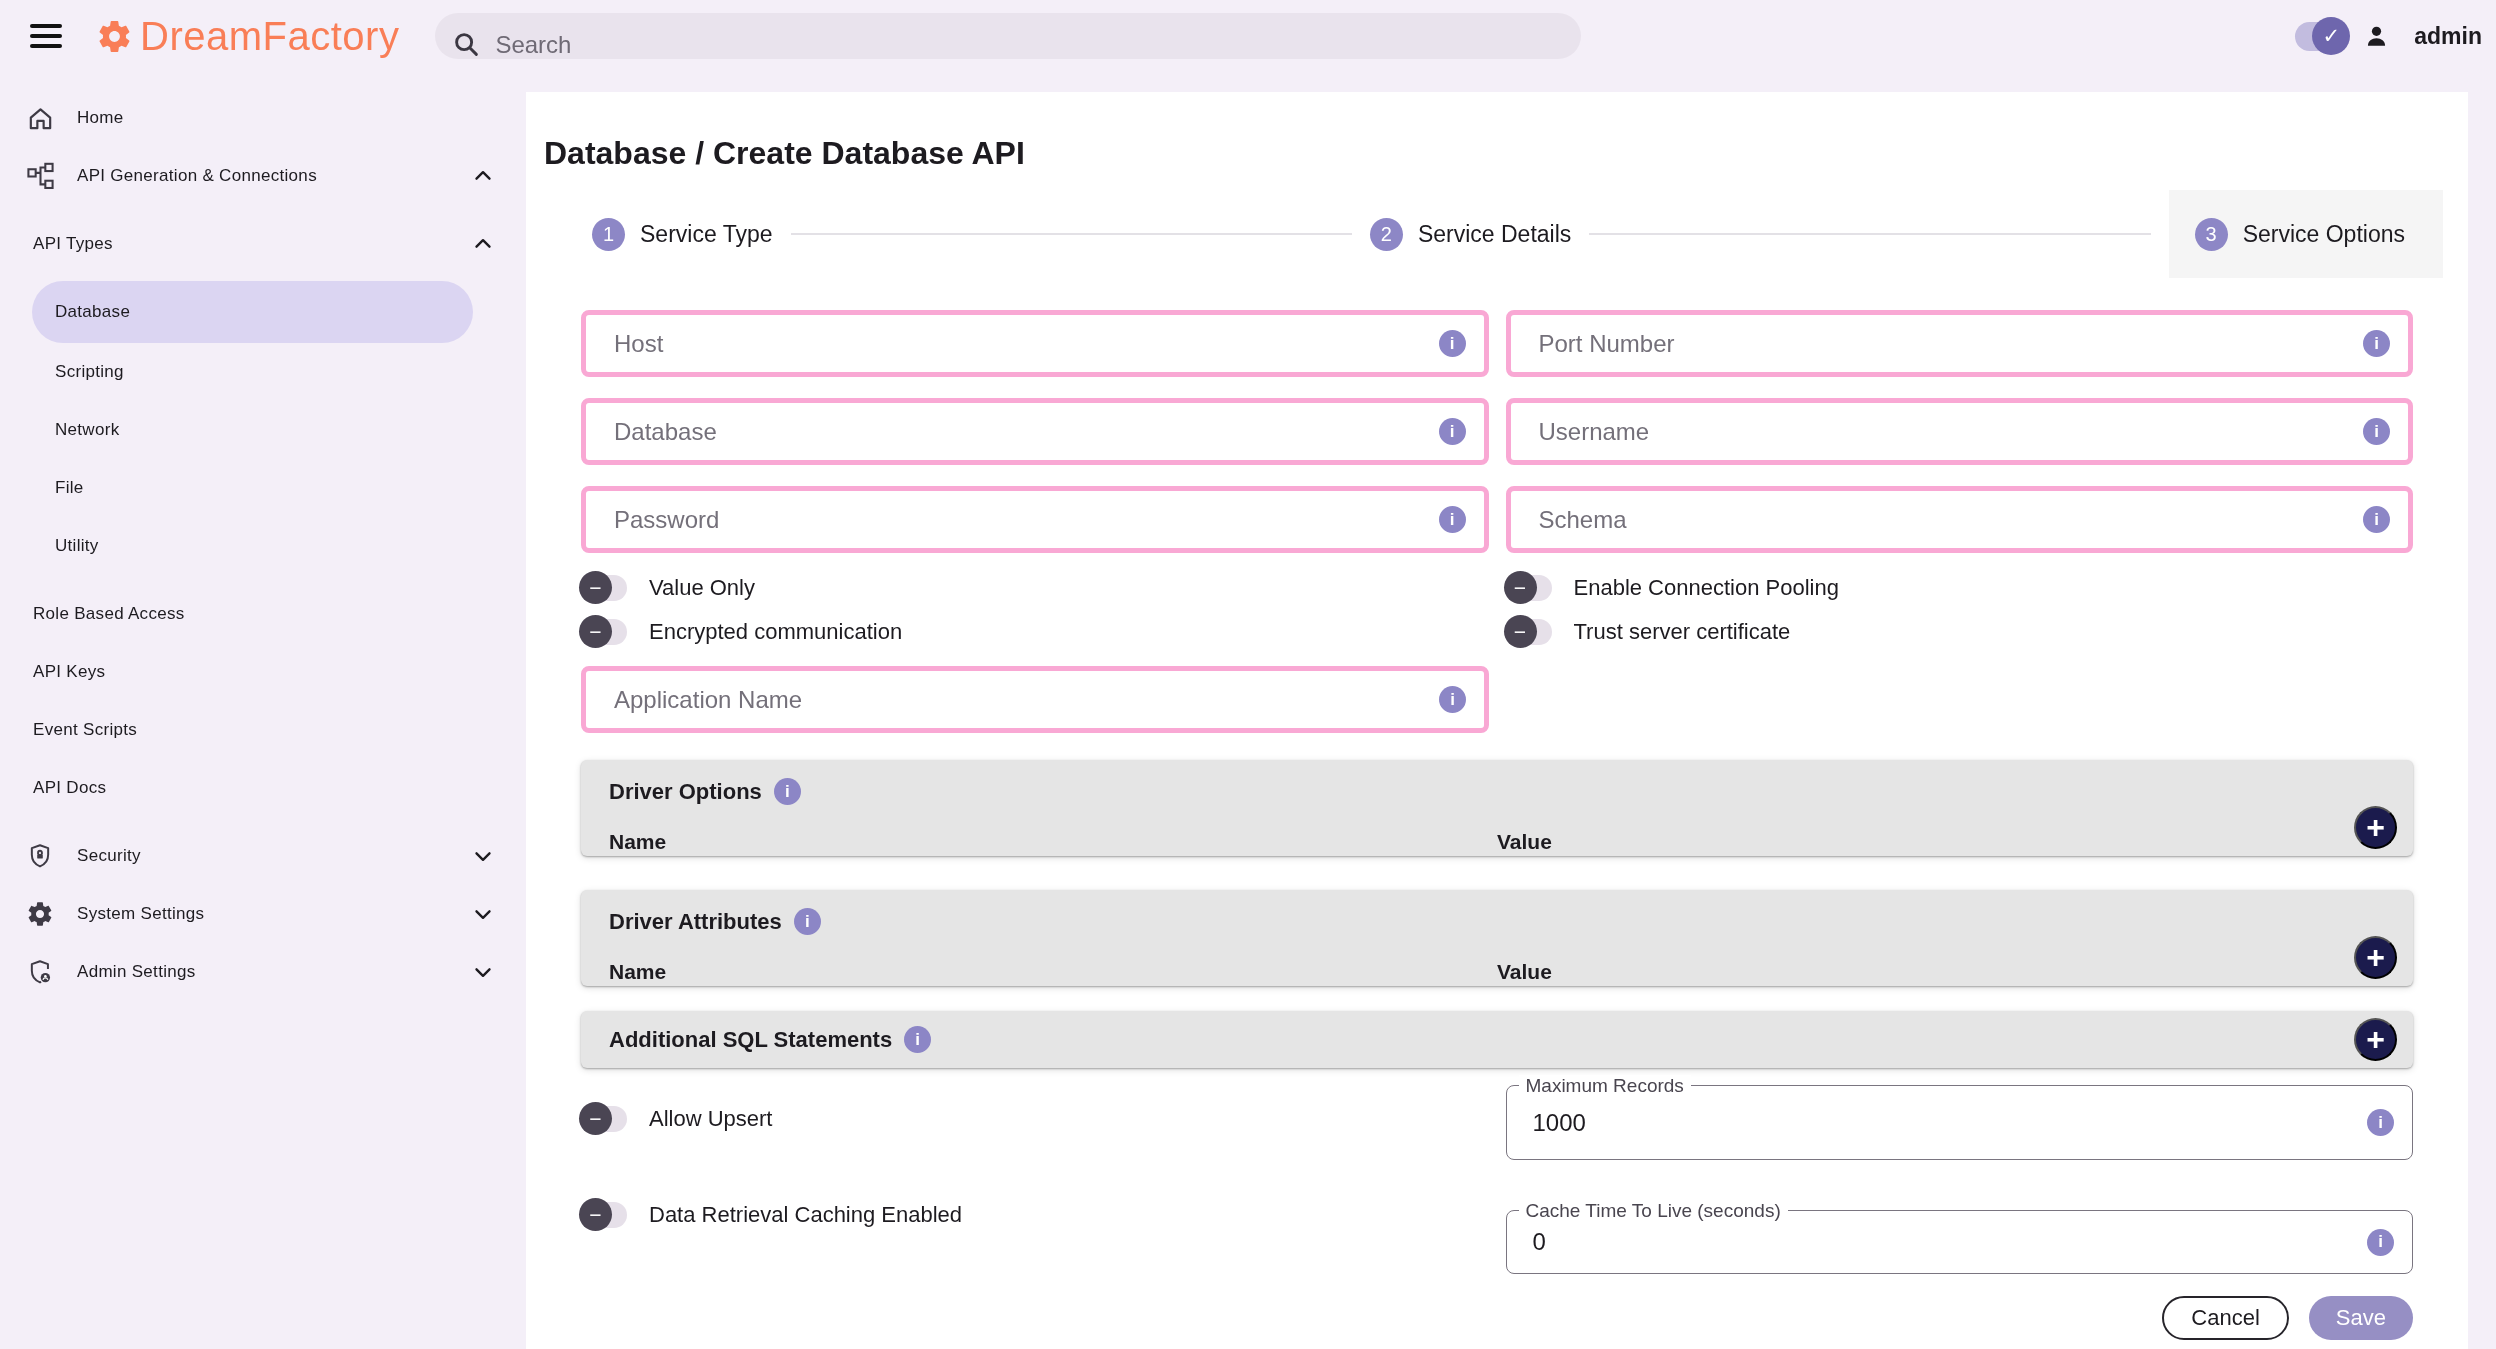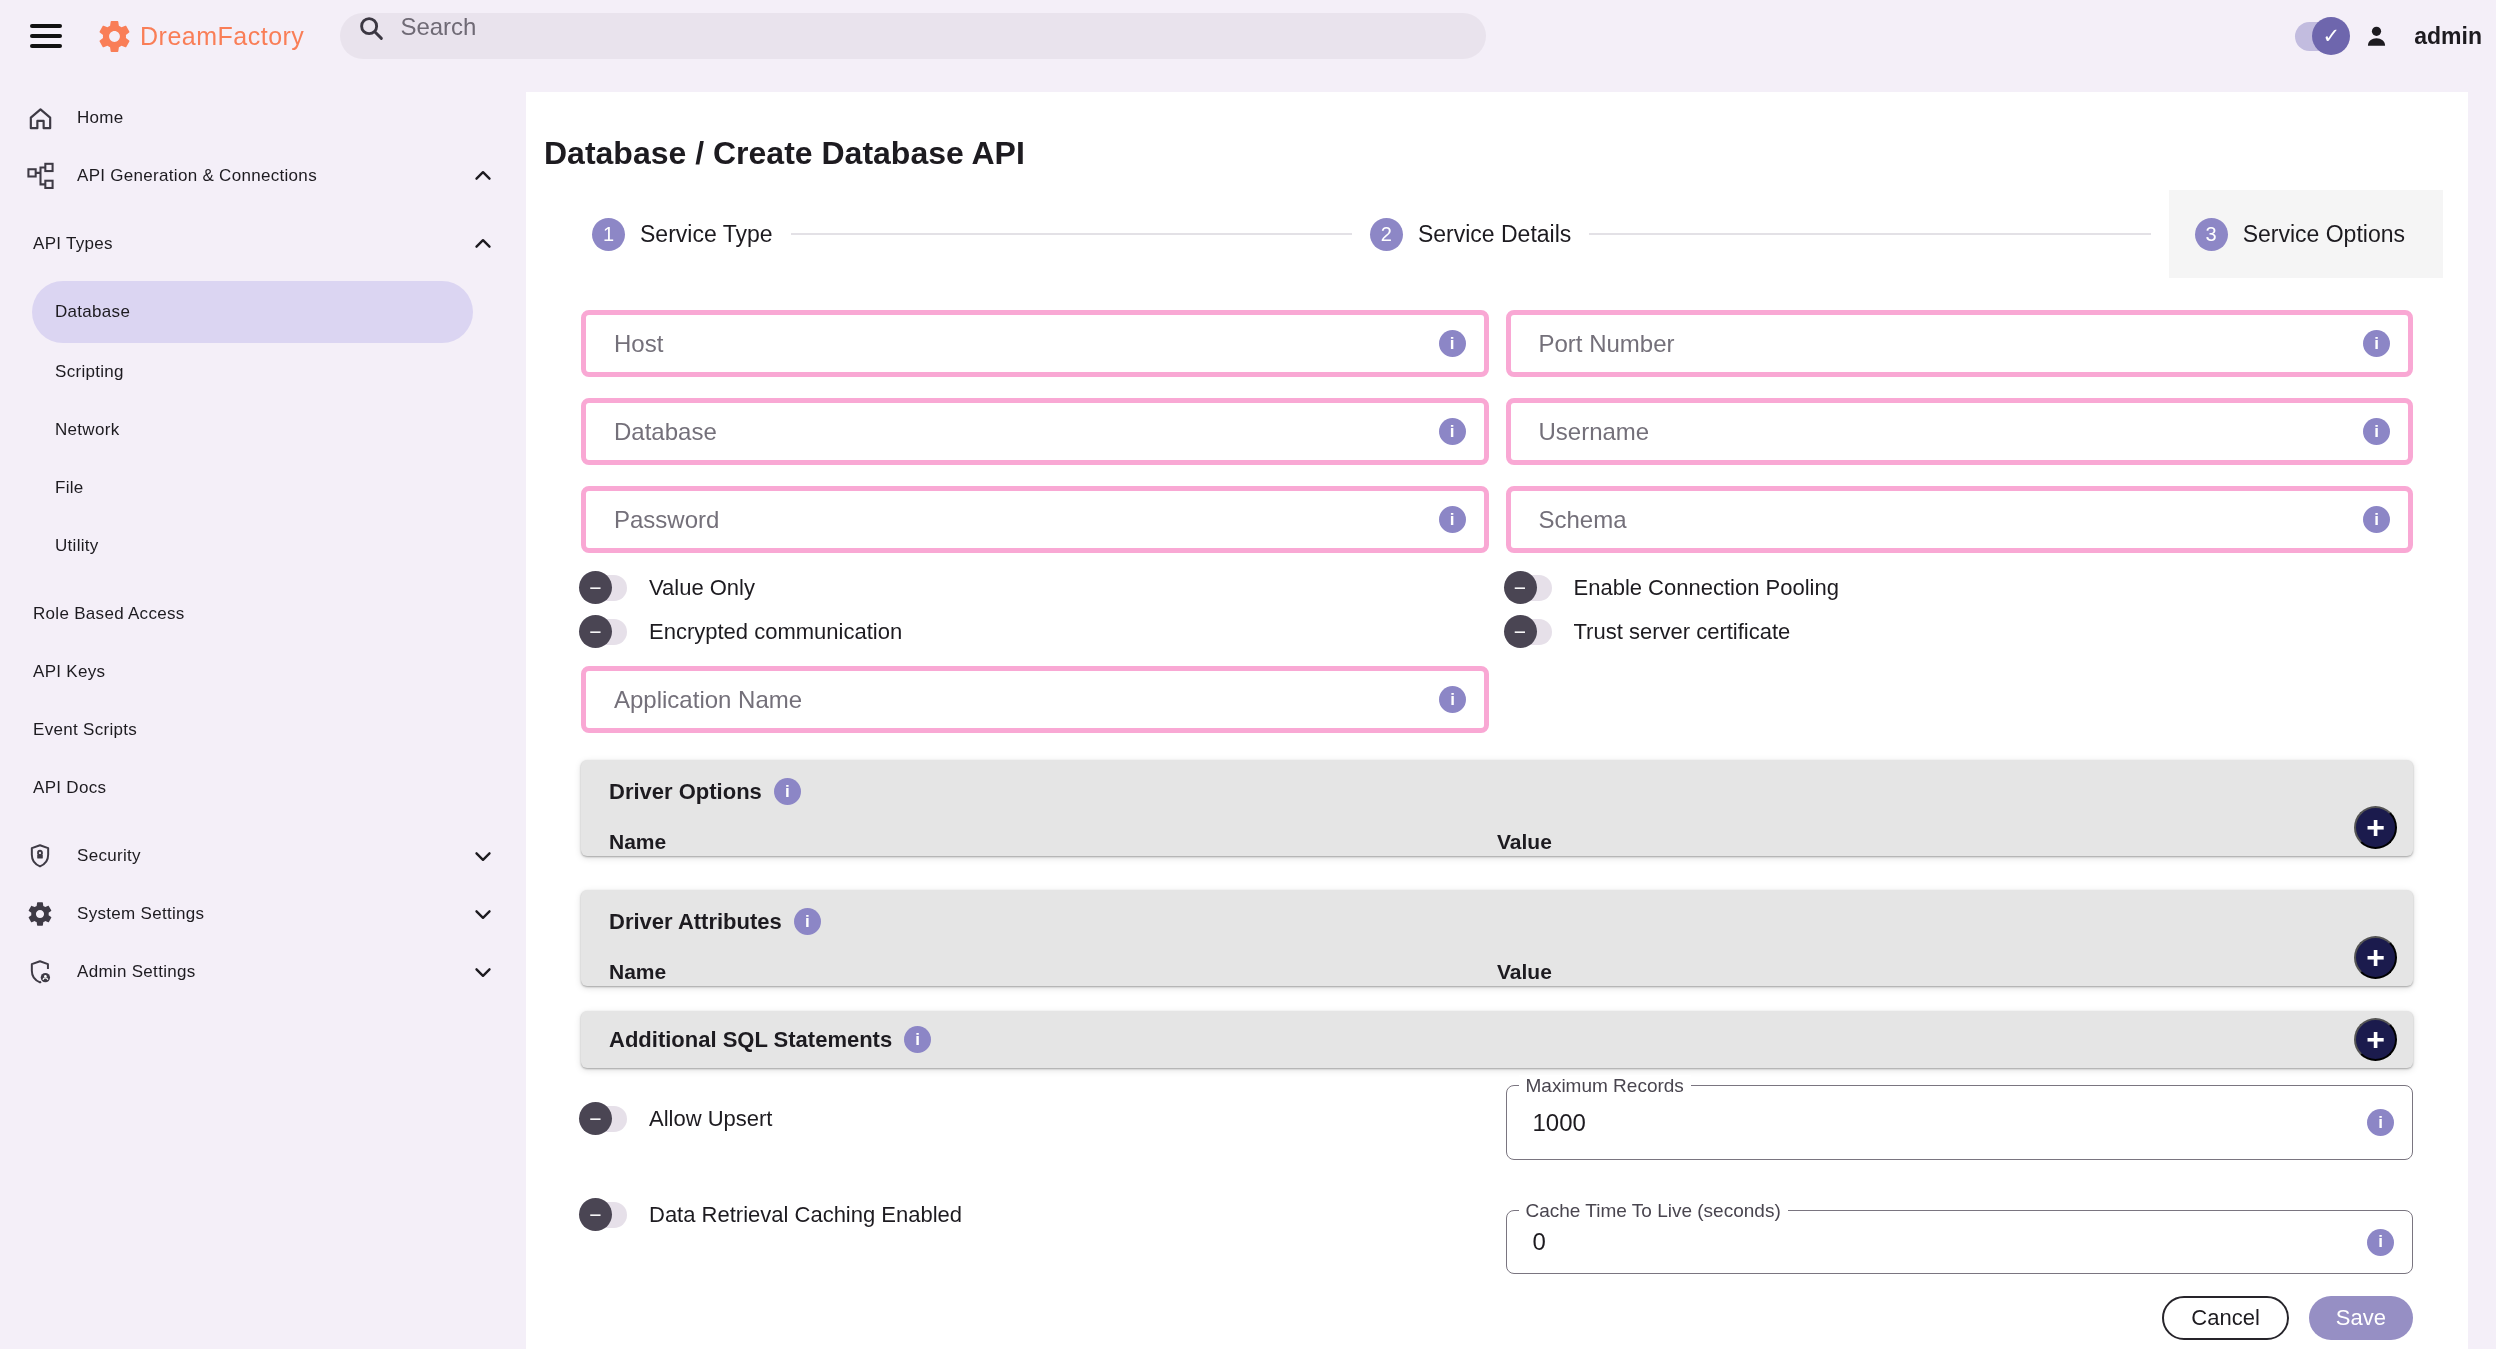--- a/index.html
+++ b/index.html
@@ -8,23 +8,23 @@
     font-family: "Liberation Sans", "DejaVu Sans", sans-serif;
     background:#f4eff8; color:#1d1b20; overflow:hidden;
   }
   svg { display:block; }
 
   
   .topbar { height:72px; display:flex; align-items:center; padding:0 14px 0 30px; }
   .hamburger { display:flex; flex-direction:column; gap:5.5px; width:32px; cursor:pointer; }
   .hamburger span { height:4.5px; background:#111; border-radius:3px; }
   .logo { display:flex; align-items:center; gap:7px; margin-left:34px; color:#f97e57; }
-  .logo-text { font-size:25px; letter-spacing:.5px;text-align:center; }
+  .logo-text { font-size:40px; letter-spacing:.5px;text-align:center; }
   .search { margin-left:36px; width:1146px; height:46px; border-radius:23px; background:#e9e3ed;
-            display:flex; align-items:flex-start; gap:14px; padding:0 16px; color:#6f6a75; font-size:24px; }
+            display:flex; align-items:flex-end; gap:14px; padding:0 16px; color:#6f6a75; font-size:24px; }
   .top-right { margin-left:auto; display:flex; align-items:center; gap:18px; }
   .switch-on { width:50px; height:29px; border-radius:15px; background:#c2bcdf; position:relative; }
   .switch-on .thumb { position:absolute; right:-5px; top:-5px; width:38px; height:38px; border-radius:50%;
                       background:#6e66ad; color:#fff; display:flex; align-items:center; justify-content:center; font-size:21px; }
   .admin-chip { display:flex; align-items:center; gap:24px; font-weight:bold; font-size:23px; }
 
   
   .app { display:flex; height:1277px; }
   .sidebar { width:526px; padding-top:17px; flex-shrink:0; }
   .main { flex:1; padding:20px 28px 0 0; }

